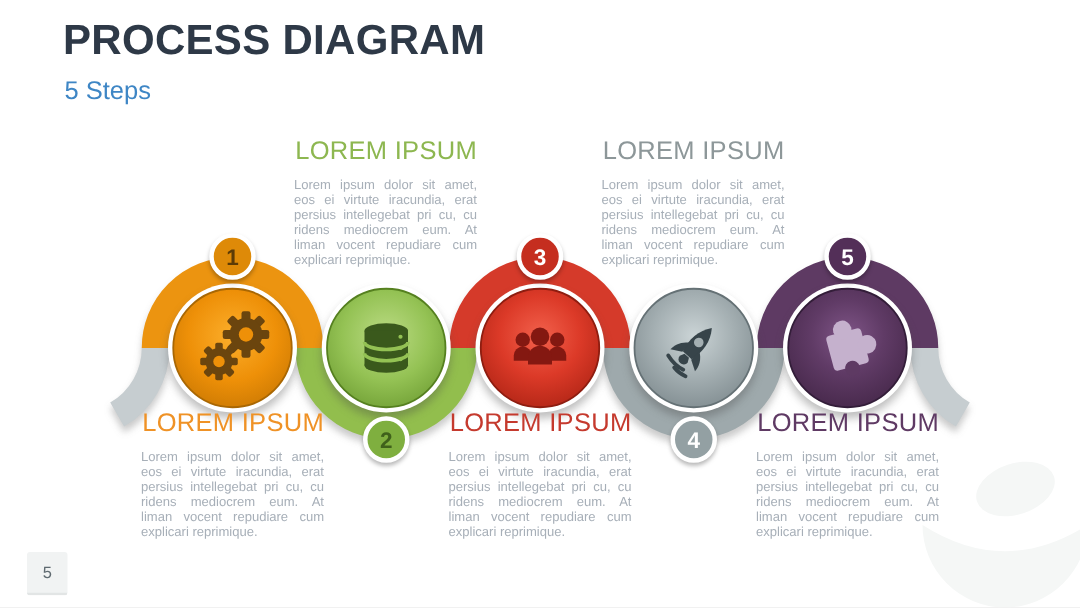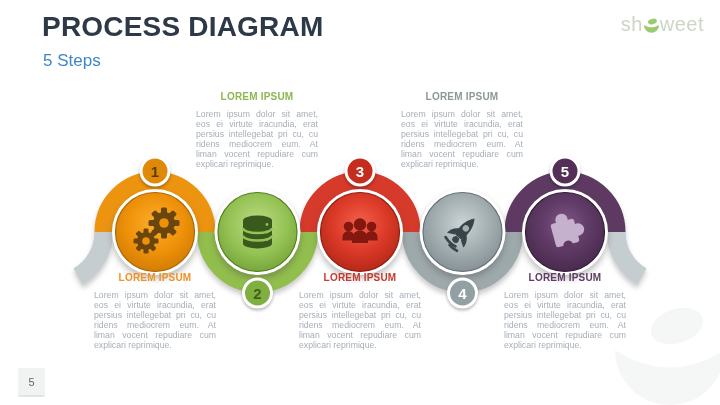--- a/index.html
+++ b/index.html
@@ -19,21 +19,21 @@
     font-size:20px;color:#CCD6C5;letter-spacing:.5px;
   }
   .logo svg{margin:3px 0 0 0;}
   .chain{position:absolute;left:0;top:0;}
   .arcs{filter:drop-shadow(0 4px 2.5px rgba(80,80,80,.30));}
   .buttons{filter:drop-shadow(0 4px 3px rgba(70,70,70,.35));}
   .badges{filter:drop-shadow(0 2px 1.5px rgba(0,0,0,.28));}
   .badge-num{font-family:"Liberation Sans",sans-serif;font-size:15px;font-weight:bold;}
   .tb{position:absolute;width:122px;}
   .tb h3{
-    margin:0 0 7px 0;font-size:10px;font-weight:700;text-align:center;
+    margin:0 0 7px 0;font-size:17px;font-weight:400;text-align:right;
     letter-spacing:.2px;
   }
   .tb p{
     margin:0;font-size:8.7px;line-height:10px;color:#A7AFB8;
     text-align:justify;text-align-last:left;
   }
   .h-orange{color:#EF9226;} .h-green{color:#8DB750;} .h-red{color:#C53A2E;}
   .h-gray{color:#8D9799;}  .h-purple{color:#5F3A64;}
   .tb-1{left:94px;top:272px;}  .tb-2{left:196px;top:91px;}
   .tb-3{left:299px;top:272px;} .tb-4{left:401px;top:91px;}
@@ -47,28 +47,20 @@
   .watermark{position:absolute;right:-25px;bottom:-35px;}
 </style>
 </head>
 <body>
 
 <div class="slide">
 
   <div class="title">PROCESS DIAGRAM</div>
   <div class="subtitle">5 Steps</div>
 
-  <div class="logo">
-    <span>sh</span>
-    <svg width="17" height="17" viewBox="-9 -9 18 18">
-      <path d="M -8 -1.5 A 8 8 0 1 0 8 -1.5 Q 0 3.5 -8 -1.5 Z" fill="#9ACB6F"></path>
-      <ellipse cx="1" cy="-5.2" rx="4.8" ry="2.9" fill="#9ACB6F" transform="rotate(-16 1 -5.2)"></ellipse>
-    </svg>
-    <span>weet</span>
-  </div>
 
   <svg class="chain" width="720" height="405" viewBox="0 0 720 405">
     <defs>
       <radialGradient id="gOrange" cx="50%" cy="40%" r="68%">
         <stop offset="0%" stop-color="#FCAE2B"></stop>
           <stop offset="55%" stop-color="#EE9008"></stop>
           <stop offset="100%" stop-color="#C87703"></stop>
       </radialGradient>
       <radialGradient id="gGreen" cx="50%" cy="40%" r="68%">
         <stop offset="0%" stop-color="#BCDC85"></stop>

